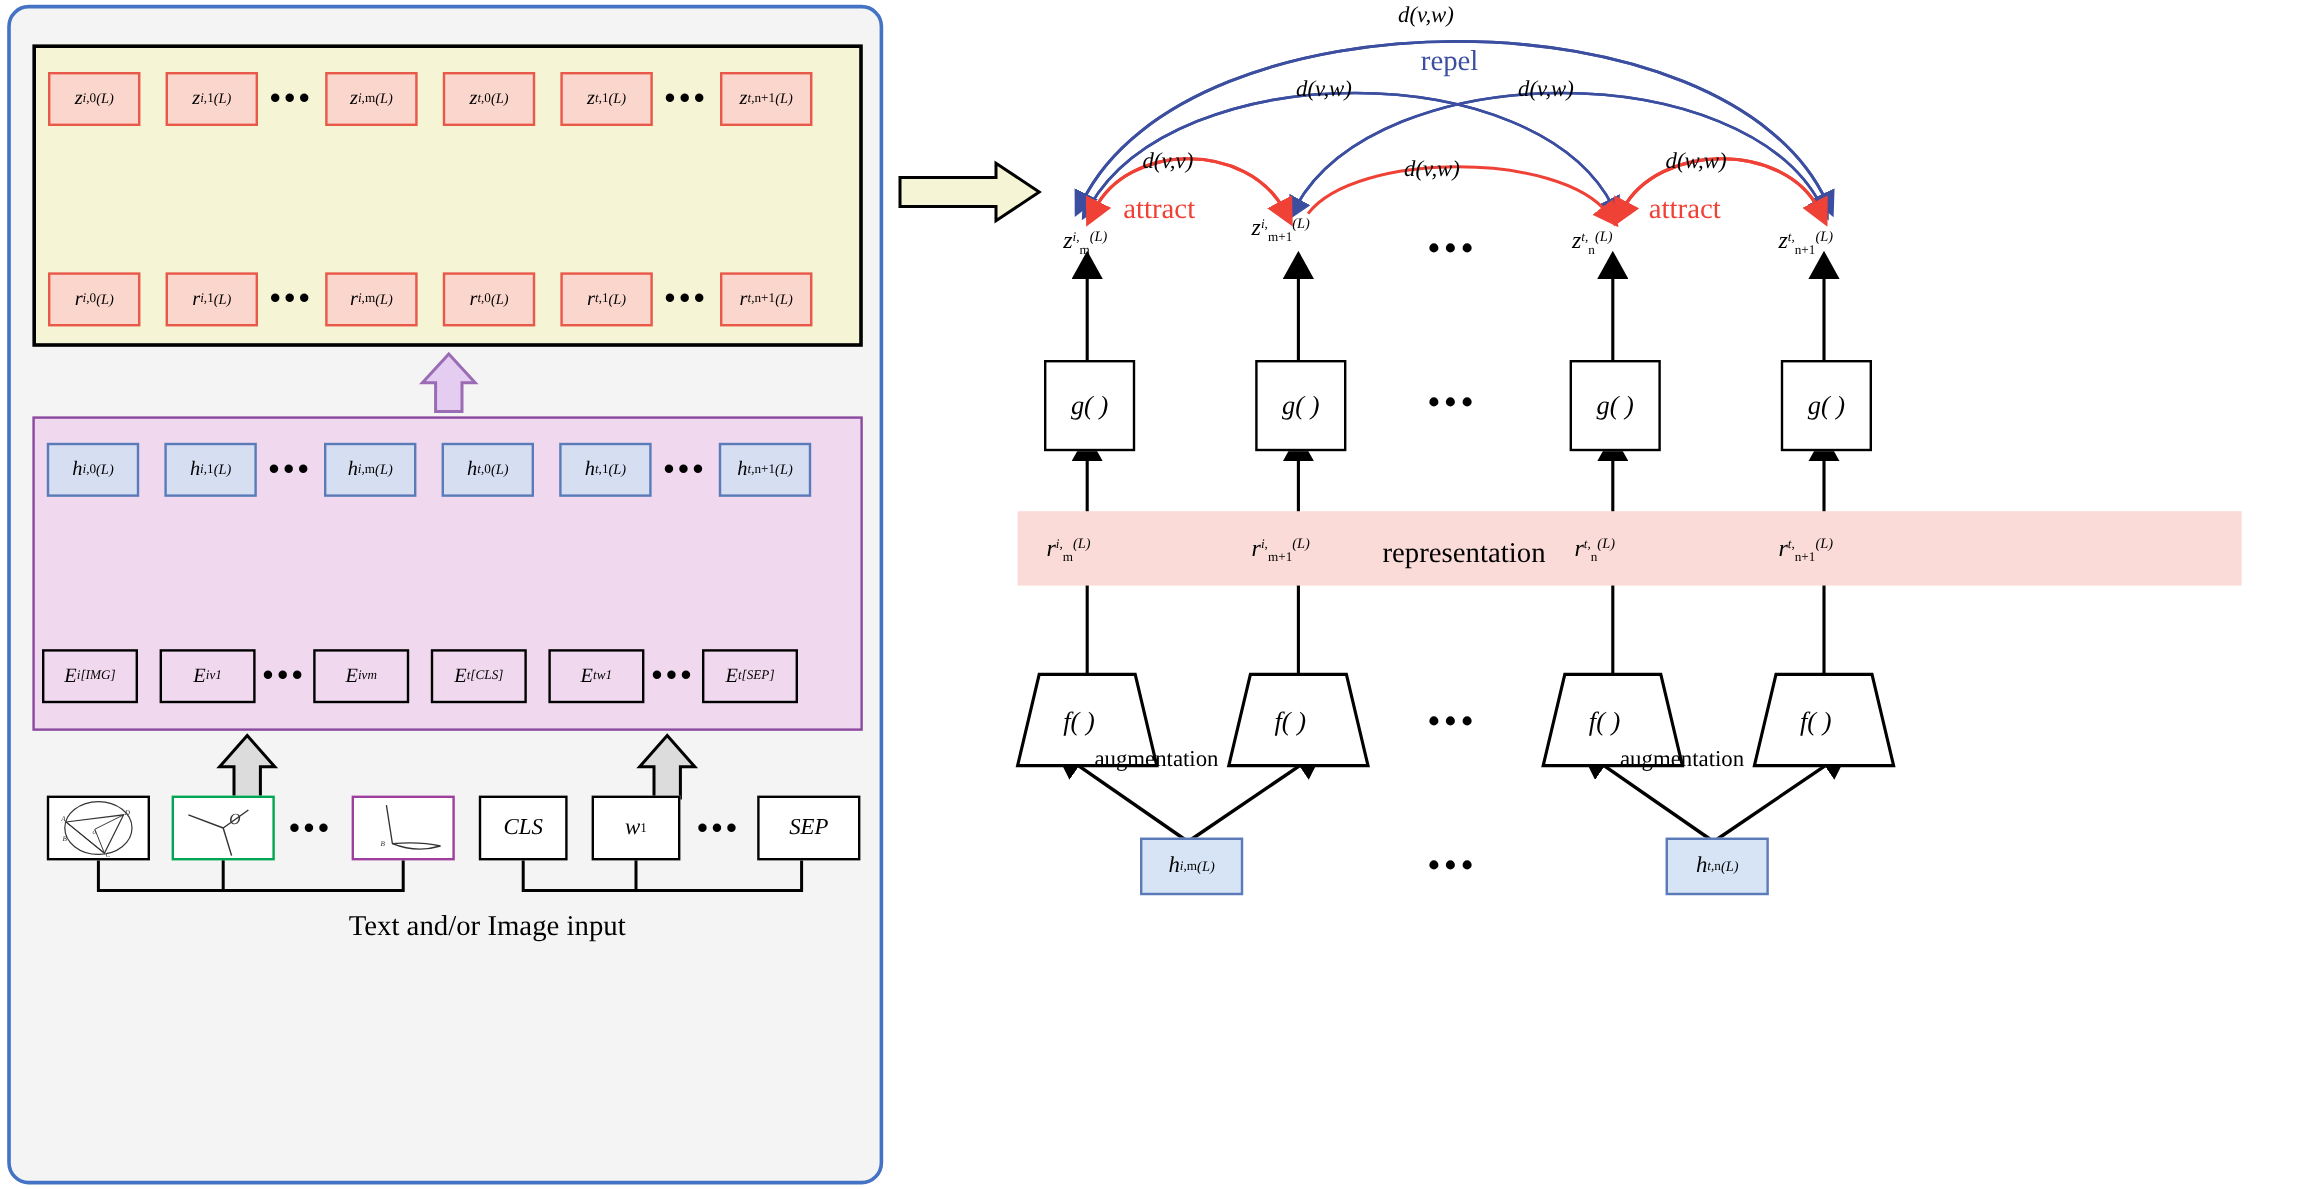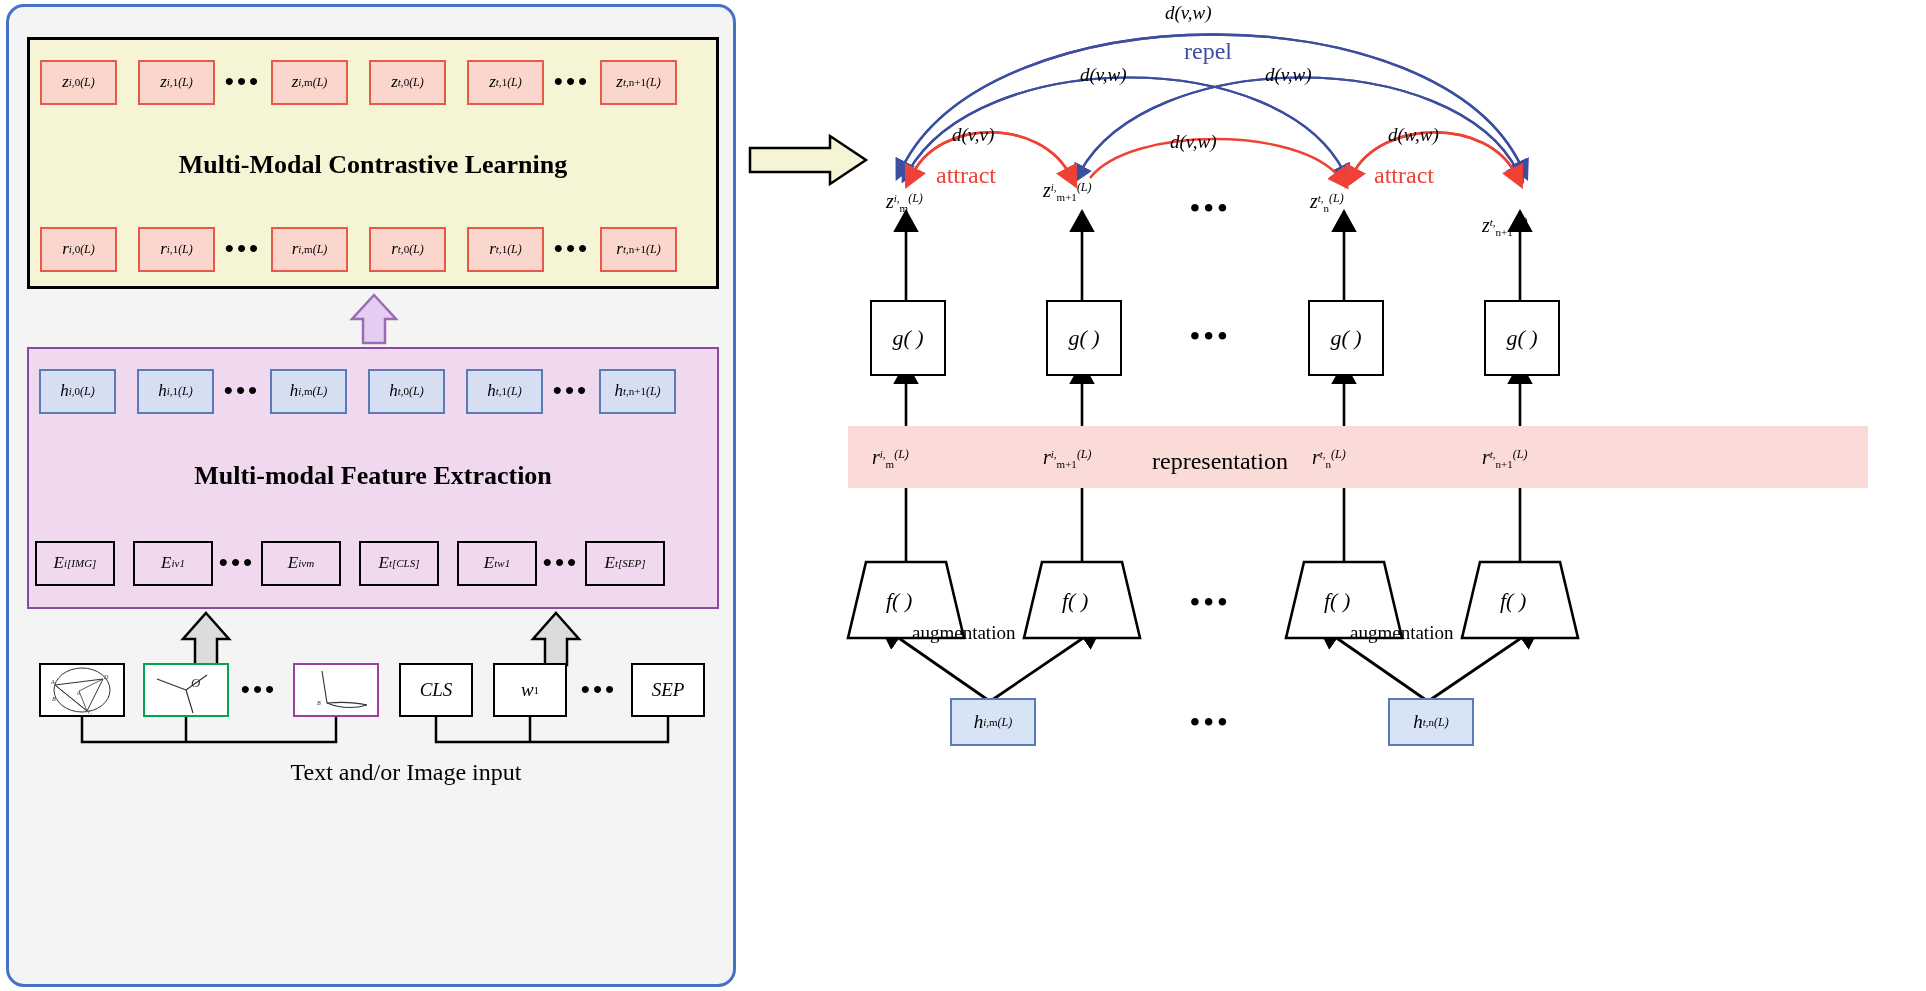--- a/index.html
+++ b/index.html
@@ -96,21 +96,20 @@
         </div>
       <div class="dots">•••</div>
       <div class="cell cell-z">
           <span class="m">z</span>
           <span class="sup">t,</span>
           <span class="sub">n+1</span>
           <span class="par">(L)</span>
         </div>
     </div>
 
-    <div class="section-title" style="top:110px;">Multi-Modal Contrastive Learning</div>
 
     <div class="row" style="top:185px;height:48px;">
       <div class="cell cell-z">
           <span class="m">r</span>
           <span class="sup">i,</span>
           <span class="sub">0</span>
           <span class="par">(L)</span>
         </div>
       <div class="gap" style="width:21px"></div>
       <div class="cell cell-z">
@@ -192,21 +191,20 @@
         </div>
       <div class="dots">•••</div>
       <div class="cell cell-h">
           <span class="m">h</span>
           <span class="sup">t,</span>
           <span class="sub">n+1</span>
           <span class="par">(L)</span>
         </div>
     </div>
 
-    <div class="section-title" style="top:112px;">Multi-modal Feature Extraction</div>
 
     <div class="row" style="top:190px;height:48px;padding:0 6px;">
       <div class="cell cell-e">
           <span class="m">E</span>
           <span class="sup">i</span>
           <span class="sub" style="font-style:italic">[IMG]</span>
         </div>
       <div class="gap" style="width:18px"></div>
       <div class="cell cell-e">
           <span class="m">E</span>
@@ -276,21 +274,21 @@
       <text x="22" y="40" font-size="6" fill="#333">B</text>
     </svg>
   </div>
 
   <div class="input-box" style="left:390px;top:656px;width:74px;height:54px;">CLS</div>
   <div class="input-box" style="left:484px;top:656px;width:74px;height:54px;">
       <span class="m">w</span>
       <span class="sub">1</span>
     </div>
   <div class="caption" style="left:562px;top:668px;width:56px;font-size:26px;font-weight:bold;letter-spacing:3px;">•••</div>
-  <div class="input-box" style="left:622px;top:656px;width:74px;height:54px;">SEP</div>
+  <div class="input-box" style="left:622px;top:656px;width:86px;height:54px;">SEP</div>
 
   <svg style="left:0;top:0;" width="730" height="983">
     <path d="M73 710 L73 735 L327 735 L327 710" fill="none" stroke="#000" stroke-width="2.5"></path>
     <path d="M177 710 L177 735" fill="none" stroke="#000" stroke-width="2.5"></path>
     <path d="M427 710 L427 735 L659 735 L659 710" fill="none" stroke="#000" stroke-width="2.5"></path>
     <path d="M521 710 L521 735" fill="none" stroke="#000" stroke-width="2.5"></path>
   </svg>
 
   <div class="caption" style="left:0;top:752px;width:730px;margin-left:32px;">Text and/or Image input</div>
 </div>
@@ -361,21 +359,21 @@
   <div class="rlabel" style="left:430px;top:131px;font-size:19px;font-style:italic;">d(v,w)</div>
   <div class="rlabel" style="left:648px;top:124px;font-size:19px;font-style:italic;">d(w,w)</div>
 
   <div class="rlabel" style="left:196px;top:162px;font-size:24px;color:#ef4136;">attract</div>
   <div class="rlabel" style="left:634px;top:162px;font-size:24px;color:#ef4136;">attract</div>
 
   <div class="rlabel" style="left:146px;top:190px;text-align:right;"><span class="m" style="font-size:20px">z</span><span class="sup">i,</span><span class="sub">m</span><span class="par">(L)</span></div>
   <div class="rlabel" style="left:303px;top:179px;"><span class="m" style="font-size:20px">z</span><span class="sup">i,</span><span class="sub">m+1</span><span class="par">(L)</span></div>
   <div class="bigdots" style="left:450px;top:192px;">•••</div>
   <div class="rlabel" style="left:570px;top:190px;"><span class="m" style="font-size:20px">z</span><span class="sup">t,</span><span class="sub">n</span><span class="par">(L)</span></div>
-  <div class="rlabel" style="left:742px;top:190px;margin-top:24px;"><span class="m" style="font-size:20px">z</span><span class="sup">t,</span><span class="sub">n+1</span><span class="par">(L)</span></div>
+  <div class="rlabel" style="left:742px;top:190px;"><span class="m" style="font-size:20px">z</span><span class="sup">t,</span><span class="sub">n+1</span><span class="par">(L)</span></div>
 
   <div class="gbox" style="left:130px;top:300px;">
       <span>g( )</span>
     </div>
   <div class="gbox" style="left:306px;top:300px;">
       <span>g( )</span>
     </div>
   <div class="bigdots" style="left:450px;top:320px;">•••</div>
   <div class="gbox" style="left:568px;top:300px;">
       <span>g( )</span>

